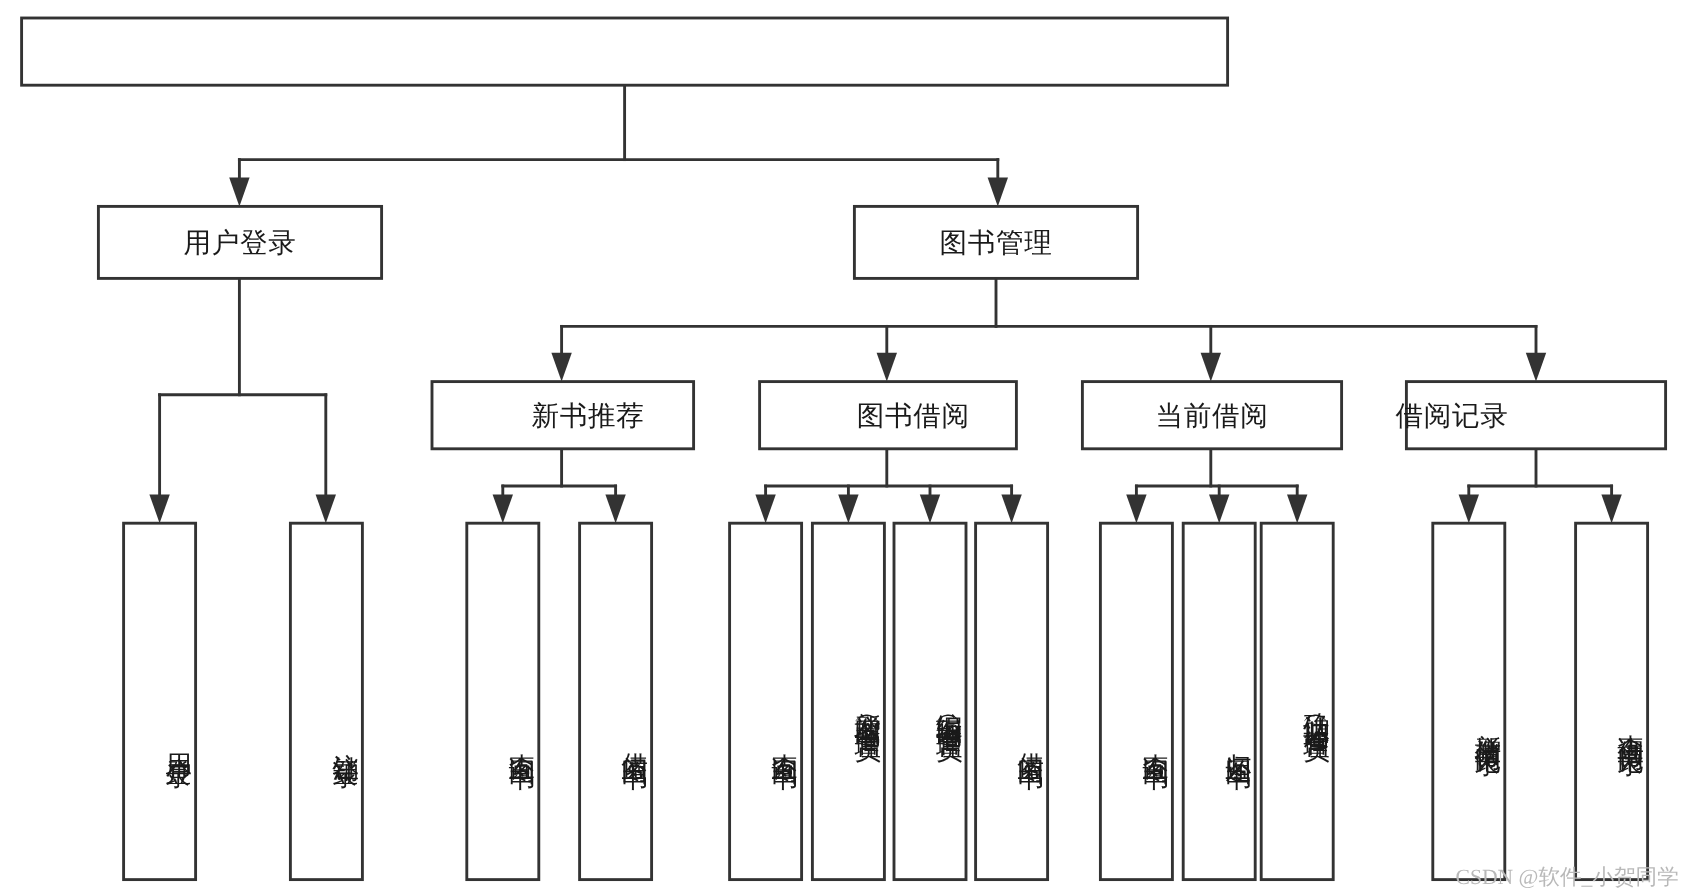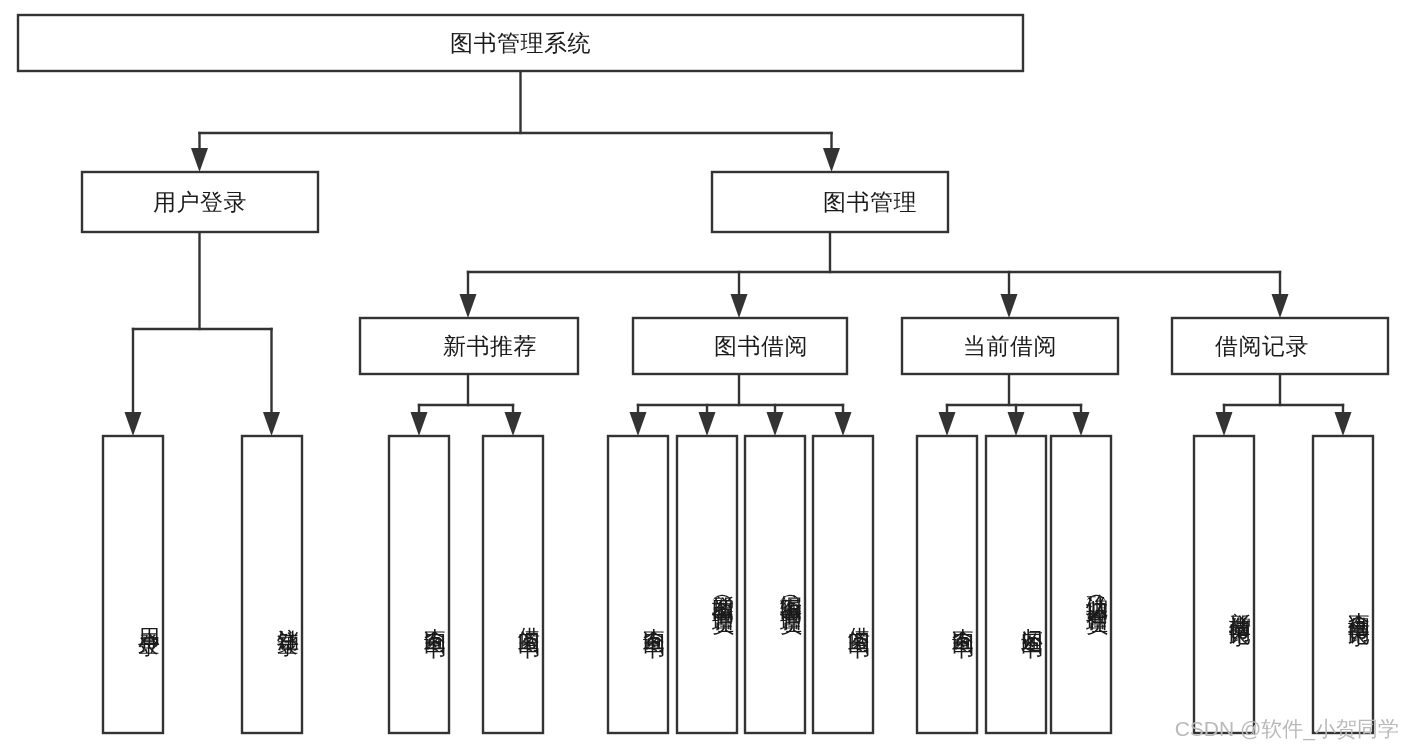--- a/index.html
+++ b/index.html
@@ -65,23 +65,23 @@
     letter-spacing: 3px;
     align-items: flex-start;
     justify-content: center;
     padding-top: 6px;
     box-sizing: border-box;
   }
   .watermark {
     position: absolute;
     right: 6px;
     bottom: 4px;
-    font-size: 21px;
+    font-size: 18px;
     color: #b9b9b9;
-    font-family: Liberation Sans, sans-serif;
+    font-family: Liberation Serif, serif;
     white-space: nowrap;
     user-select: none;
   }
 </style>
 </head>
 <body>
 
 <div id="diagram-root">
 
   <svg id="flow-svg" viewBox="0 0 1405 747" xmlns="http://www.w3.org/2000/svg">
@@ -177,33 +177,32 @@
     <rect class="node-box" x="677" y="436" width="60" height="297"></rect>
     <rect class="node-box" x="745" y="436" width="60" height="297"></rect>
     <rect class="node-box" x="813" y="436" width="60" height="297"></rect>
     <rect class="node-box" x="917" y="436" width="60" height="297"></rect>
     <rect class="node-box" x="986" y="436" width="60" height="297"></rect>
     <rect class="node-box" x="1051" y="436" width="60" height="297"></rect>
     <rect class="node-box" x="1194" y="436" width="60" height="297"></rect>
     <rect class="node-box" x="1313" y="436" width="60" height="297"></rect>
   </svg>
 
-  <div class="node-label horiz-label" style="left:18px; top:15px; width:1005px; height:56px;">图书管理系统</div>
 
   <div class="node-label horiz-label" style="left:82px; top:172px; width:236px; height:60px;">用户登录</div>
 
-  <div class="node-label horiz-label" style="left:712px; top:172px; width:236px; height:60px;padding-left:40px;">图书管理</div>
+  <div class="node-label horiz-label" style="left:712px; top:172px; width:236px; height:60px;">图书管理</div>
 
   <div class="node-label horiz-label" style="left:360px; top:318px; width:260px; height:56px;">新书推荐</div>
 
   <div class="node-label horiz-label" style="left:633px; top:318px; width:256px; height:56px;">图书借阅</div>
 
   <div class="node-label horiz-label" style="left:902px; top:318px; width:216px; height:56px;">当前借阅</div>
 
-  <div class="node-label horiz-label" style="left:1172px; top:318px; width:180px; height:56px;">借阅记录</div>
+  <div class="node-label horiz-label" style="left:1120px; top:318px; width:180px; height:56px;">借阅记录</div>
 
   <div class="node-label vert-label" style="left:103px; top:493px; width:60px; height:240px;">用户登录</div>
 
   <div class="node-label vert-label" style="left:242px; top:493px; width:60px; height:240px;">注销登录</div>
 
   <div class="node-label vert-label" style="left:389px; top:493px; width:60px; height:240px;">查询图书</div>
 
   <div class="node-label vert-label" style="left:483px; top:493px; width:60px; height:240px;">借阅图书</div>
 
   <div class="node-label vert-label" style="left:608px; top:493px; width:60px; height:240px;">查询图书</div>

